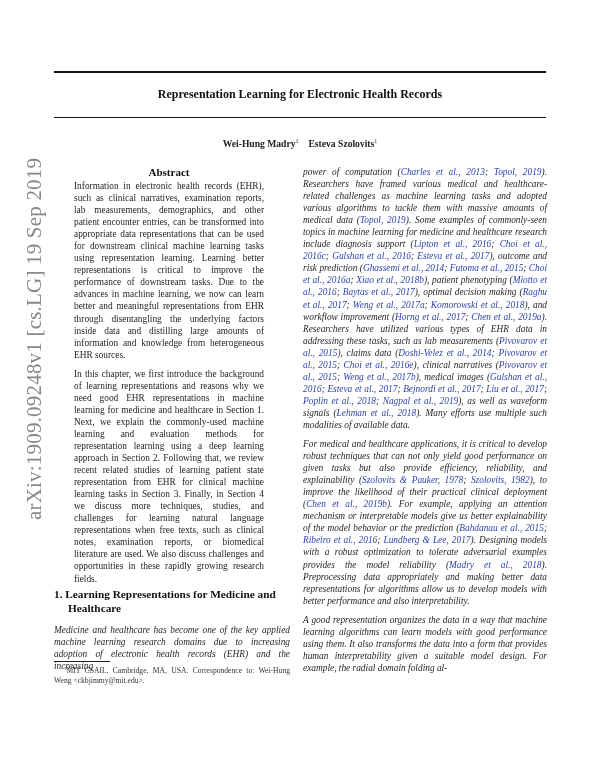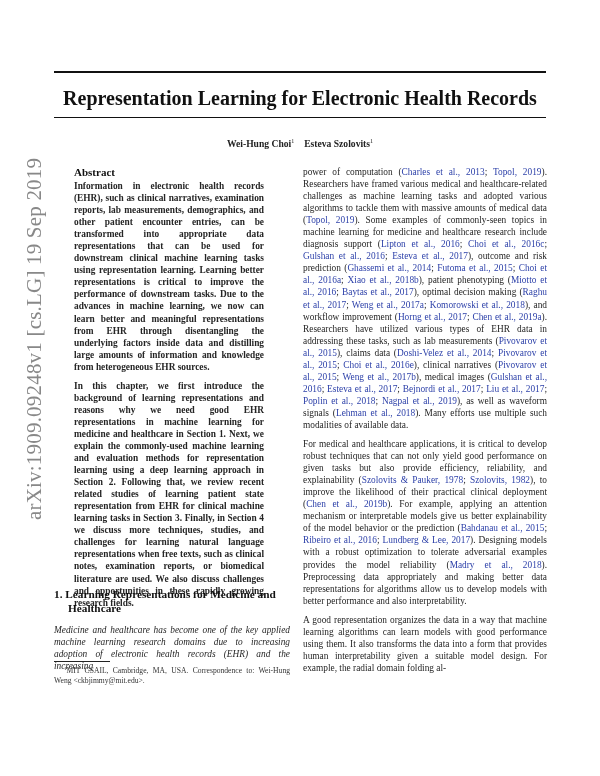--- a/index.html
+++ b/index.html
@@ -25,37 +25,37 @@
   .rule-top {
     position: absolute; left: 54px; width: 492px; top: 71px;
     height: 2px; background: #111;
   }
   .rule-bottom {
     position: absolute; left: 54px; width: 492px; top: 117px;
     height: 1px; background: #111;
   }
   .title {
     position: absolute; left: 0; right: 0; top: 87px;
-    text-align: center; font-weight: bold; font-size: 20px; color: #111;
+    text-align: center; font-weight: bold; font-size: 12px; color: #111;
   }
   .authors {
     position: absolute; left: 0; right: 0; top: 138px;
     text-align: center; font-weight: bold; font-size: 9.6px; color: #222;
   }
   .authors sup { font-size: 6px; font-weight: normal; vertical-align: 4px; }
   .authors .sep { display: inline-block; width: 10px; }
 
   .col { position: absolute; font-size: 9.35px; line-height: 12.05px; text-align: justify; color: #252525; }
-  .col-left-abstract { left: 74px; width: 190px; top: 180px; font-weight: bold; }
+  .col-left-abstract { left: 74px; width: 190px; top: 180px; }
   .col-left { left: 54px; width: 236px; }
-  .col-right { left: 303px; width: 244px; top: 166px; }
+  .col-right { left: 303px; width: 244px; top: 166px; font-style: italic; }
 
   .abstract-heading {
     position: absolute; left: 74px; width: 190px; top: 166px;
-    text-align: left; font-weight: bold; font-size: 11px; color: #111;
+    text-align: center; font-weight: bold; font-size: 11px; color: #111;
   }
   p { margin: 0 0 7px 0; }
   .cite { color: #2b3fa8; }
 
   .section-heading {
     position: absolute; left: 54px; width: 240px; top: 587px;
     font-weight: bold; font-size: 11.3px; line-height: 14px; color: #111;
     padding-left: 14px; text-indent: -14px;
   }
   .section-body { top: 624px; font-style: italic; }
@@ -75,21 +75,21 @@
 
 <div class="page">
 
   <div class="arxiv-stamp">arXiv:1909.09248v1  [cs.LG]  19 Sep 2019</div>
 
   <div class="rule-top"></div>
   <div class="title">Representation Learning for Electronic Health Records</div>
   <div class="rule-bottom"></div>
 
   <div class="authors">
-    <span>Wei-Hung Choi</span><sup>1</sup><span class="sep"></span><span>Esteva Szolovits</span><sup>1</sup>
+    <span>Wei-Hung Madry</span><sup>1</sup><span class="sep"></span><span>Esteva Szolovits</span><sup>1</sup>
   </div>
 
   <div class="abstract-heading">Abstract</div>
   <div class="col col-left-abstract">
     <p>Information in electronic health records (EHR), such as clinical narratives, examination reports, lab measurements, demographics, and other patient encounter entries, can be transformed into appropriate data representations that can be used for downstream clinical machine learning tasks using representation learning. Learning better representations is critical to improve the performance of downstream tasks. Due to the advances in machine learning, we now can learn better and meaningful representations from EHR through disentangling the underlying factors inside data and distilling large amounts of information and knowledge from heterogeneous EHR sources.</p>
     <p>In this chapter, we first introduce the background of learning representations and reasons why we need good EHR representations in machine learning for medicine and healthcare in Section 1. Next, we explain the commonly-used machine learning and evaluation methods for representation learning using a deep learning approach in Section 2. Following that, we review recent related studies of learning patient state representation from EHR for clinical machine learning tasks in Section 3. Finally, in Section 4 we discuss more techniques, studies, and challenges for learning natural language representations when free texts, such as clinical notes, examination reports, or biomedical literature are used. We also discuss challenges and opportunities in these rapidly growing research fields.</p>
   </div>
 
   <div class="section-heading">1. Learning Representations for Medicine and Healthcare</div>
   <div class="col col-left section-body">

